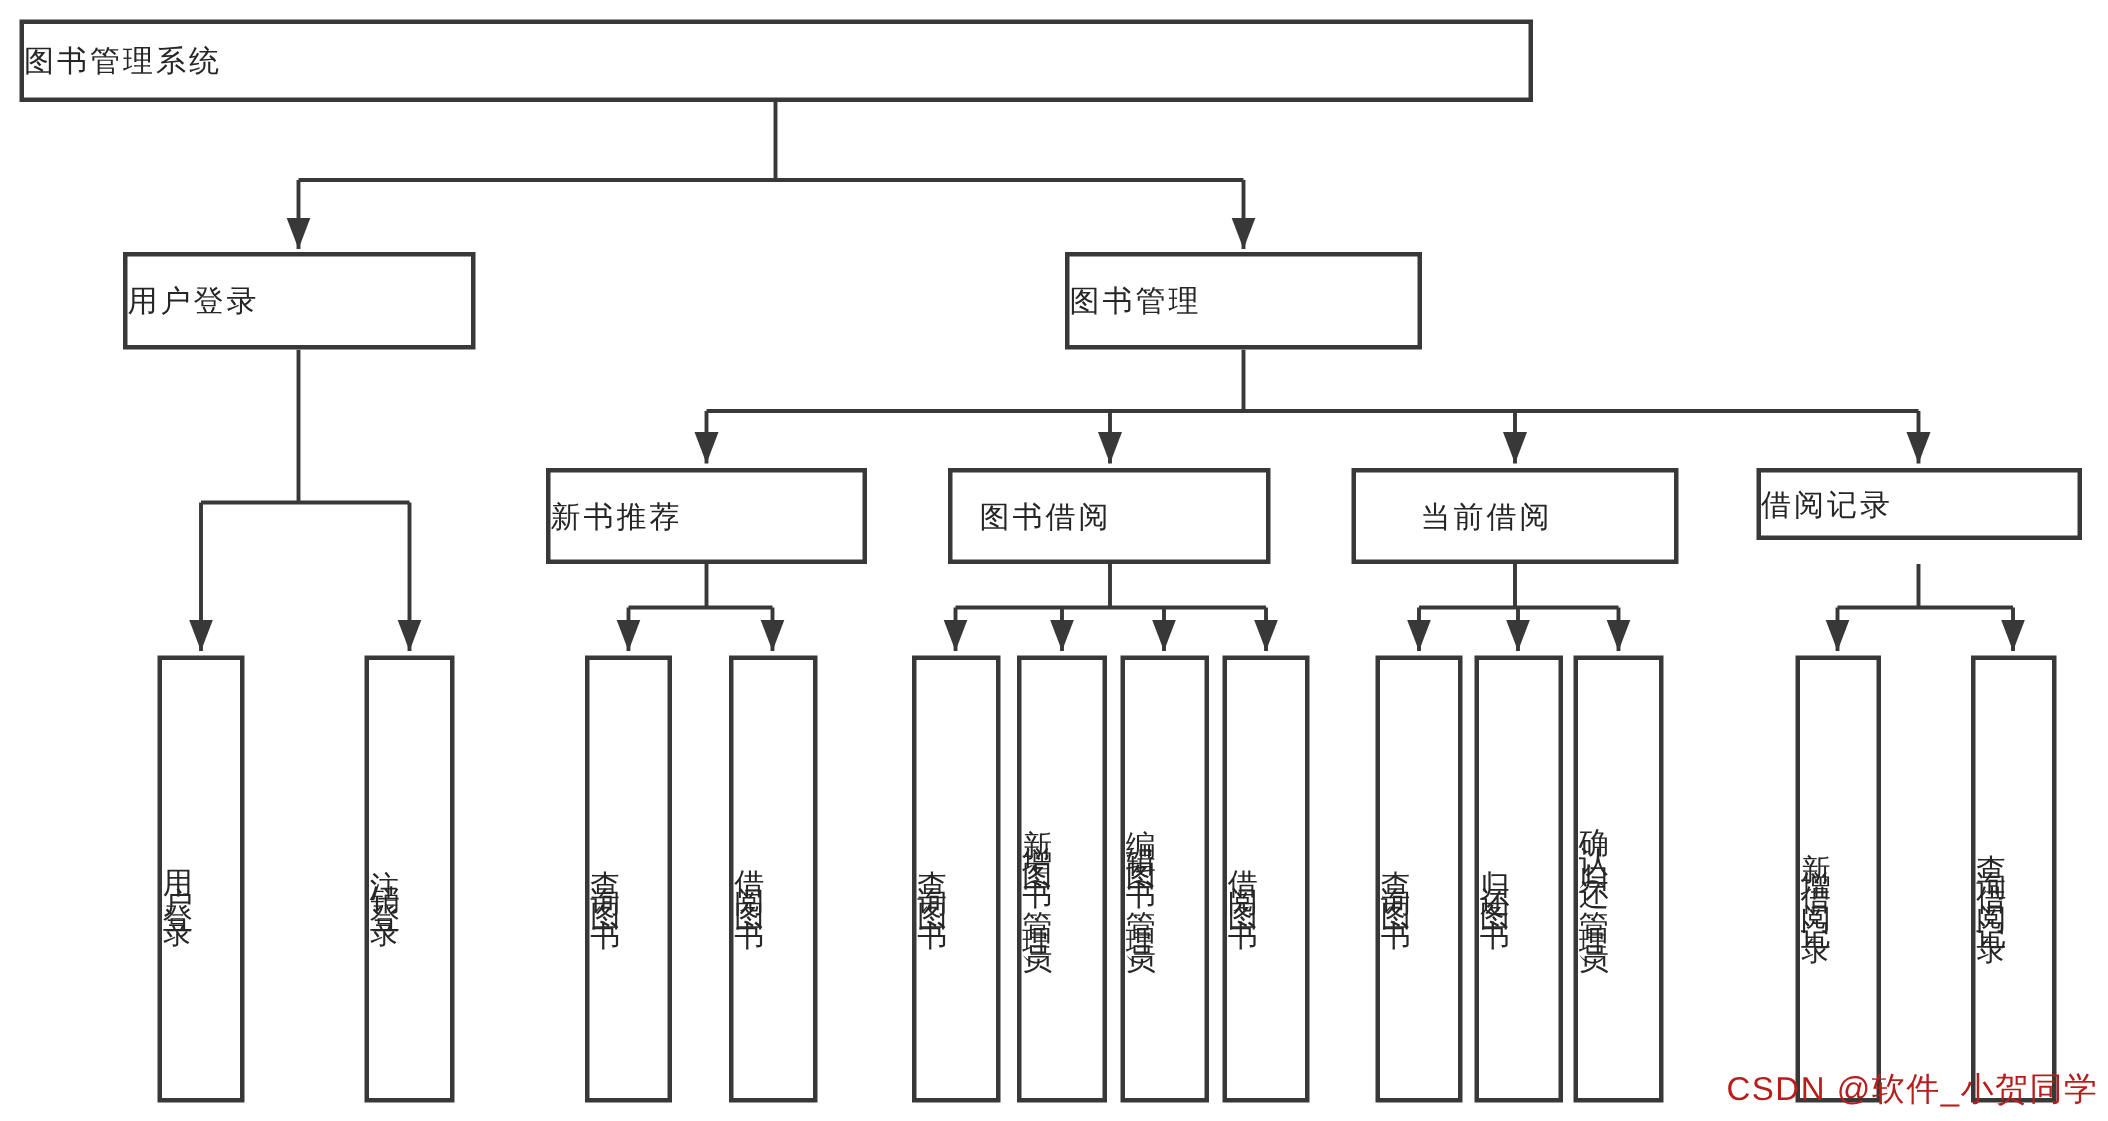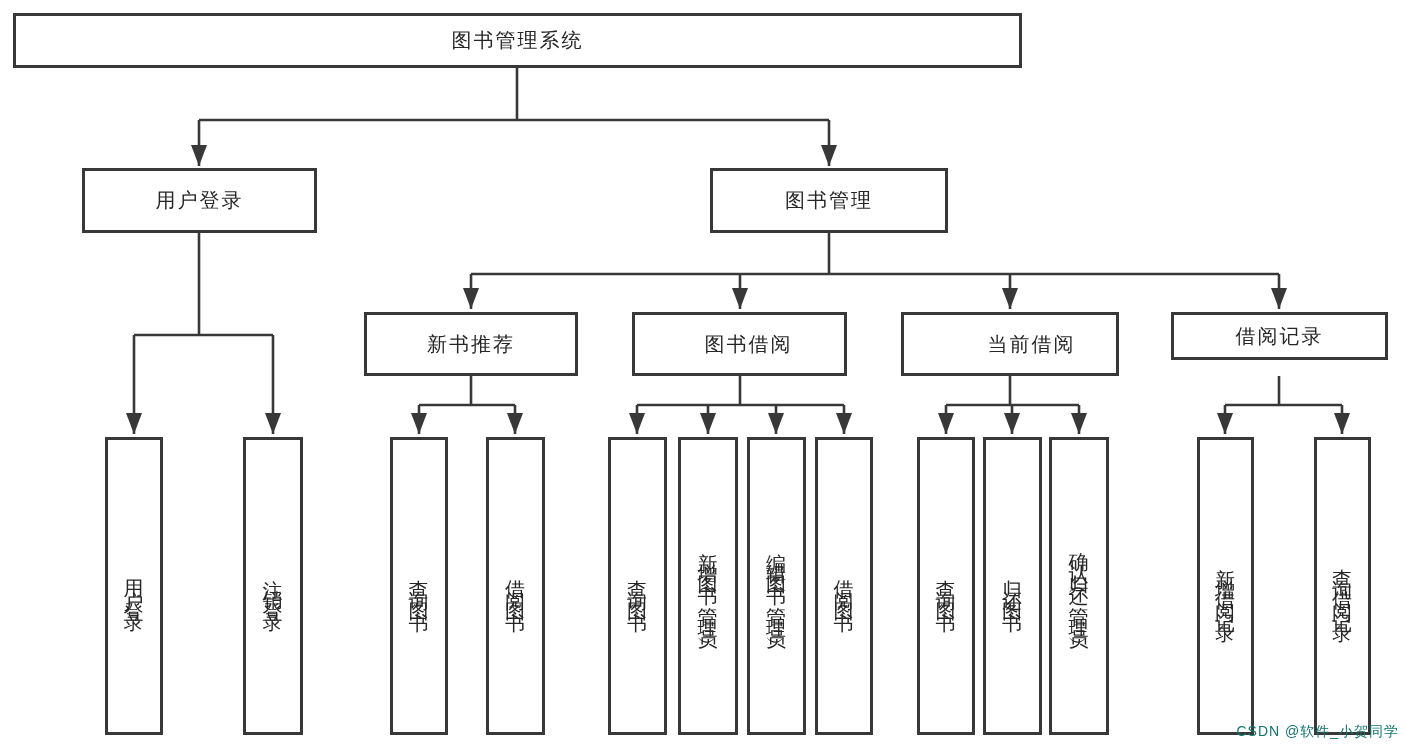--- a/index.html
+++ b/index.html
@@ -3,29 +3,29 @@
 <meta charset="utf-8">
 <style>
   html,body{margin:0;padding:0;background:#ffffff;}
   #canvas{
     position:relative;width:1405px;height:747px;background:#ffffff;overflow:hidden;
     font-family:"Liberation Sans","DejaVu Sans",sans-serif;color:#262626;
   }
   #wires{position:absolute;left:0;top:0;width:1405px;height:747px;}
   .node{
     position:absolute;box-sizing:border-box;border:3px solid #383838;background:#ffffff;
-    display:flex;align-items:center;justify-content:center;
+    display:flex;align-items:center;
   }
   .node .lbl{font-size:20px;letter-spacing:2px;color:#262626;white-space:nowrap;}
   .leaf .lbl{
     writing-mode:vertical-rl;text-orientation:mixed;
     letter-spacing:11px;white-space:normal;line-height:1;
   }
   #watermark{
-    position:absolute;right:6px;bottom:6px;font-size:14px;color:#0f766e;
+    position:absolute;right:6px;bottom:6px;font-size:22px;color:#b91c1c;
     letter-spacing:1px;z-index:5;
   }
 </style>
 </head>
 <body>
 
 <div id="canvas">
 
   <svg id="wires" viewBox="0 0 1405 747" xmlns="http://www.w3.org/2000/svg">
     <defs>

